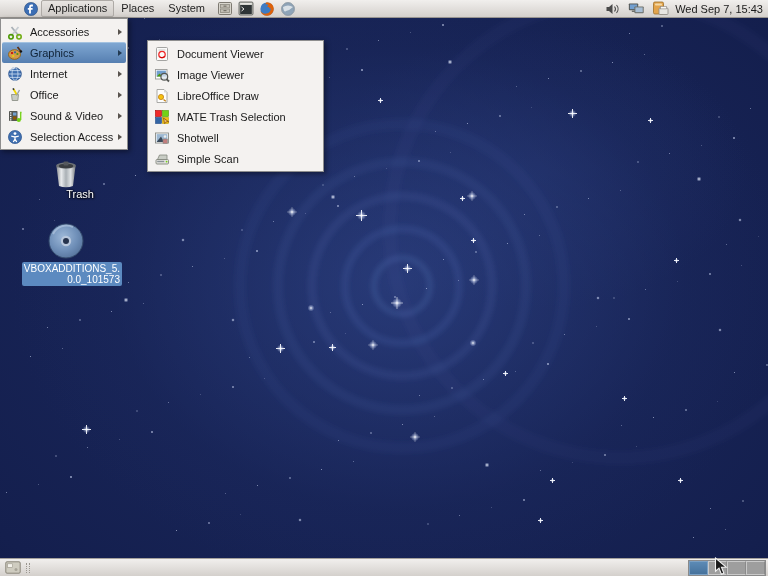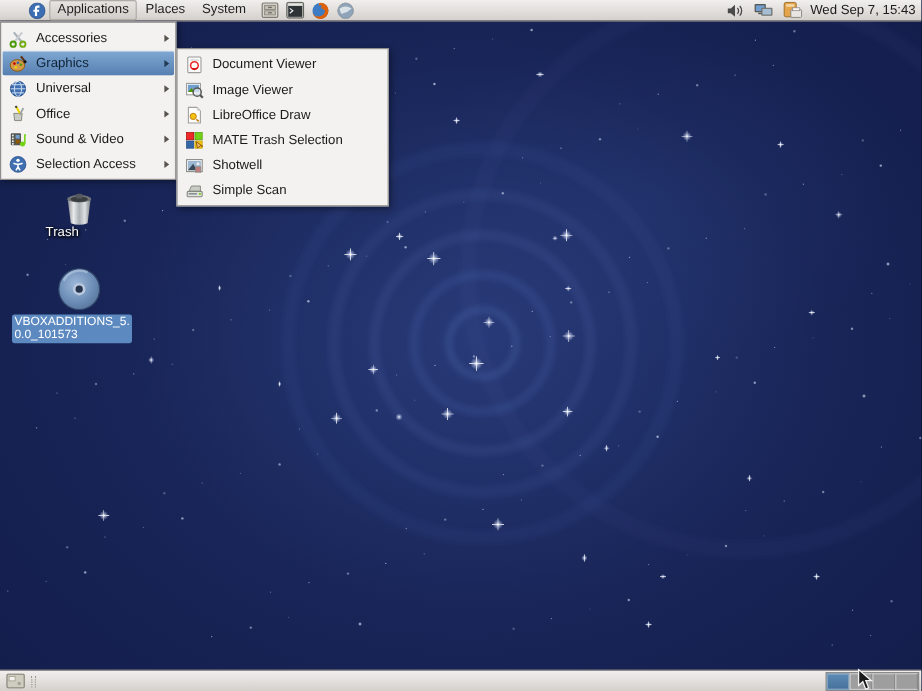--- a/index.html
+++ b/index.html
@@ -31,33 +31,33 @@
   .menu-title { padding:1px 6px 2px; border:1px solid transparent; border-radius:2px; cursor:default; }
   .menu-title.active { background:linear-gradient(#e7e4e1,#d0ccc8); border-color:#aeaaa6; }
   .launcher { width:17px; height:16px; margin:0 2px; display:flex; align-items:center; justify-content:center; }
   .tray { display:flex; align-items:center; gap:3px; margin-left:auto; }
   .clock { padding:0 5px 0 4px; white-space:nowrap; color:#1b1b1b; }
   .spacer { flex:1; }
 
   
   .menu { position:absolute; background:#f4f2f0; border:1px solid #8e8e8e;
     box-shadow:2px 2px 5px rgba(0,0,0,.4); padding:2px 1px; z-index:30; font-size:11px; color:#1a1a1a; }
-  .menu-categories { left:0; top:18px; width:147px; }
+  .menu-categories { left:0; top:18px; width:128px; }
   .menu-apps { left:147px; top:40px; width:177px; }
   .menu-item { height:21px; display:flex; align-items:center; padding:0 4px 0 5px; border-radius:2px; }
   .menu-item .mi-label { flex:1; margin-left:7px; white-space:nowrap; overflow:hidden; }
   .menu-item .mi-icon { width:16px; height:16px; flex:0 0 16px; }
   .menu-item.highlight { background:linear-gradient(#86adD6,#56809f 10%,#5580b2); color:#0f2236;
     border-top:1px solid #a3c2e0; background:linear-gradient(#7fa7d2,#567fb1); }
   .arrow-right { width:0; height:0; border-left:4px solid #58534e; border-top:3px solid transparent;
     border-bottom:3px solid transparent; margin-left:4px; }
   .menu-item.highlight .arrow-right { border-left-color:#223a52; }
 
   
-  .desk-icon { position:absolute; z-index:2; text-align:left; }
+  .desk-icon { position:absolute; z-index:2; text-align:right; }
   .desk-label { color:#fff; font-size:11px; text-shadow:0 1px 2px #000, 1px 0 2px #000; }
   .vbox-label { display:inline-block; background:#5c8ac0; color:#fff; font-size:10px; line-height:11px;
     border-radius:2px; padding:1px 2px; }
 
   
   .ws-switcher { display:flex; border:1px solid #8a8a8a; background:#bdbdbd; margin-right:2px; }
   .ws-cell { width:19px; height:14px; background:#9e9e9e; border:1px solid #c9c9c9; border-right-color:#8a8a8a; }
   .ws-cell.active { background:linear-gradient(#5c8ab5,#46729c); border-color:#7aa0c4; }
 
   .show-desktop { width:16px; height:14px; margin:0 3px 0 5px; display:flex; align-items:center; }
@@ -405,21 +405,21 @@
     <span class="arrow-right"></span>
   </div>
 
   <div class="menu-item">
     <svg class="mi-icon" viewBox="0 0 16 16">
       <circle cx="8" cy="8" r="6.3" fill="#3f6fb0" stroke="#204a87" stroke-width="0.8"></circle>
       <ellipse cx="8" cy="8" rx="3" ry="6.3" fill="none" stroke="#cfe0f2" stroke-width="0.8"></ellipse>
       <path d="M1.8 8 H14.2 M2.8 4.6 H13.2 M2.8 11.4 H13.2" stroke="#cfe0f2" stroke-width="0.8" fill="none"></path>
       <path d="M3 4 A6.3 6.3 0 0 1 8 1.7" stroke="#fff" stroke-width="1.4" fill="none" opacity="0.7"></path>
     </svg>
-    <span class="mi-label">Universal</span>
+    <span class="mi-label">Internet</span>
     <span class="arrow-right"></span>
   </div>
 
   <div class="menu-item">
     <svg class="mi-icon" viewBox="0 0 16 16">
       <path d="M4.5 7.5 H11.5 L10.8 13.5 H5.2 Z" fill="#c8ccc4" stroke="#84887e" stroke-width="0.8"></path>
       <path d="M6.5 2 L10 8" stroke="#edd400" stroke-width="1.8"></path>
       <path d="M6 1.4 L6.9 2.8" stroke="#2e3436" stroke-width="1.6"></path>
       <path d="M12.5 3 L9.5 8.5" stroke="#9aa0a6" stroke-width="1.4"></path>
     </svg>

